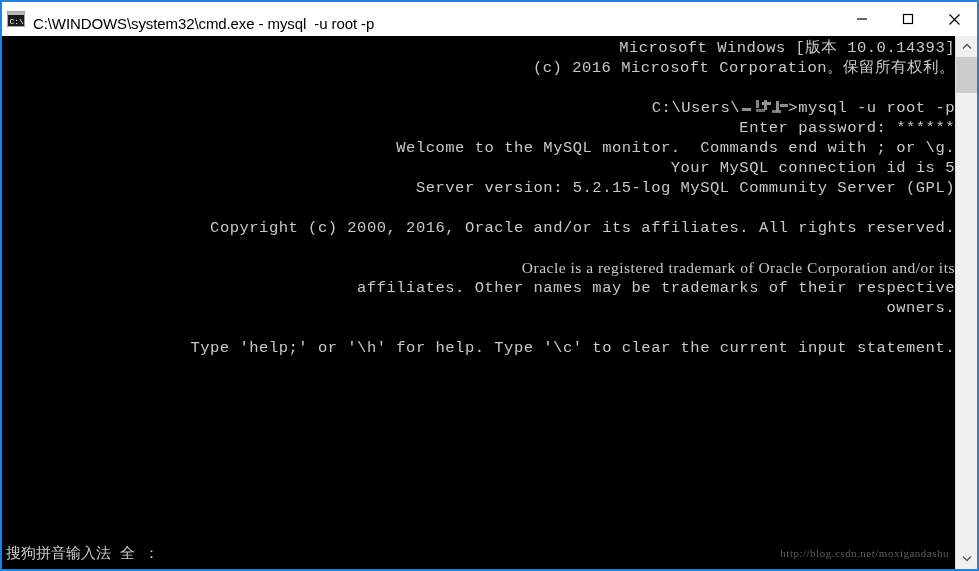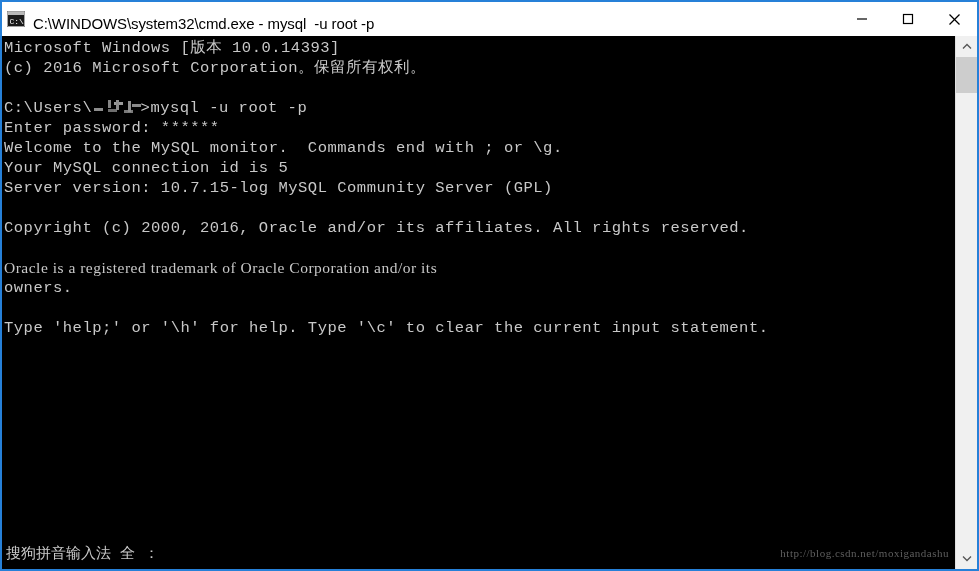--- a/index.html
+++ b/index.html
@@ -68,20 +68,21 @@
   }
   .win-btn svg { display: block; }
 
   
   .body-area {
     flex: 1 1 auto;
     display: flex;
     background: #15803d;
     min-height: 0;
     position: relative;
+    text-align: right;
   }
   .console {
     flex: 1 1 auto;
     background: #000000;
     position: relative;
     overflow: hidden;
     padding: 2px 0 0 2px;
   }
   .console pre {
     margin: 0;
@@ -214,25 +215,26 @@
   <div class="body-area">
 
     <div class="console" style="background: rgb(0, 0, 0);">
       <pre style="color: rgb(200, 200, 200);">Microsoft Windows [版本 10.0.14393]</pre>
       <pre style="color: rgb(200, 200, 200);">(c) 2016 Microsoft Corporation。保留所有权利。</pre>
       <pre style="color: rgb(200, 200, 200);">&nbsp;</pre>
       <pre style="color: rgb(200, 200, 200);"><span>C:\Users\</span><span class="redacted"></span><span>&gt;</span><span>mysql -u root -p</span></pre>
       <pre style="color: rgb(200, 200, 200);">Enter password: ******</pre>
       <pre style="color: rgb(200, 200, 200);">Welcome to the MySQL monitor.  Commands end with ; or \g.</pre>
       <pre style="color: rgb(200, 200, 200);">Your MySQL connection id is 5</pre>
-      <pre style="color: rgb(200, 200, 200);">Server version: 10.7.15-log MySQL Community Server (GPL)</pre>
+      <pre style="color: rgb(200, 200, 200);">Server version: 5.2.15-log MySQL Community Server (GPL)</pre>
       <pre style="color: rgb(200, 200, 200);">&nbsp;</pre>
       <pre style="color: rgb(200, 200, 200);">Copyright (c) 2000, 2016, Oracle and/or its affiliates. All rights reserved.</pre>
       <pre style="color: rgb(200, 200, 200);">&nbsp;</pre>
       <pre style="color: rgb(200, 200, 200); font-family: Liberation Serif, serif;">Oracle is a registered trademark of Oracle Corporation and/or its</pre>
+      <pre style="color: rgb(200, 200, 200);">affiliates. Other names may be trademarks of their respective</pre>
       <pre style="color: rgb(200, 200, 200);">owners.</pre>
       <pre style="color: rgb(200, 200, 200);">&nbsp;</pre>
       <pre style="color: rgb(200, 200, 200);">Type 'help;' or '\h' for help. Type '\c' to clear the current input statement.</pre>
       <pre style="color: rgb(200, 200, 200);">&nbsp;</pre>
 
       <div class="statusline">
         <div class="ime-status">搜狗拼音输入法 全 ：</div>
         <div class="watermark">http://blog.csdn.net/moxigandashu</div>
       </div>
     </div>

